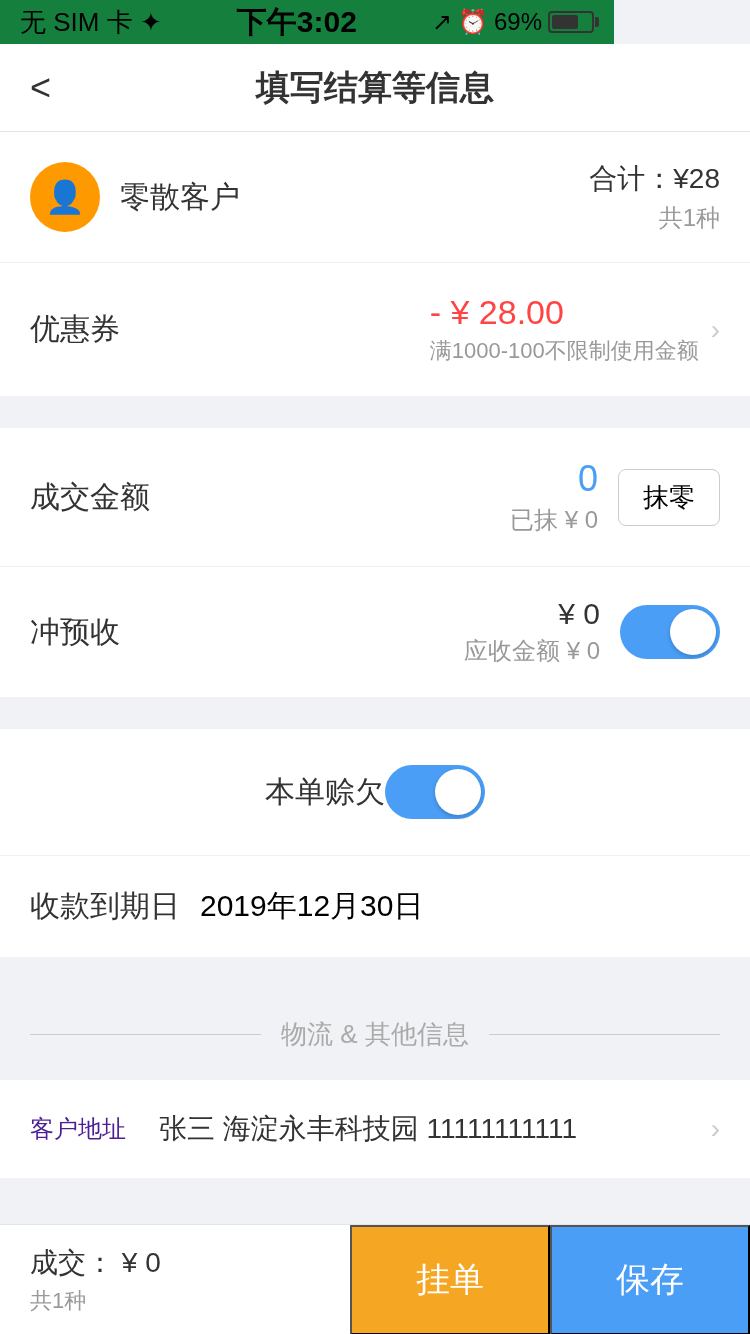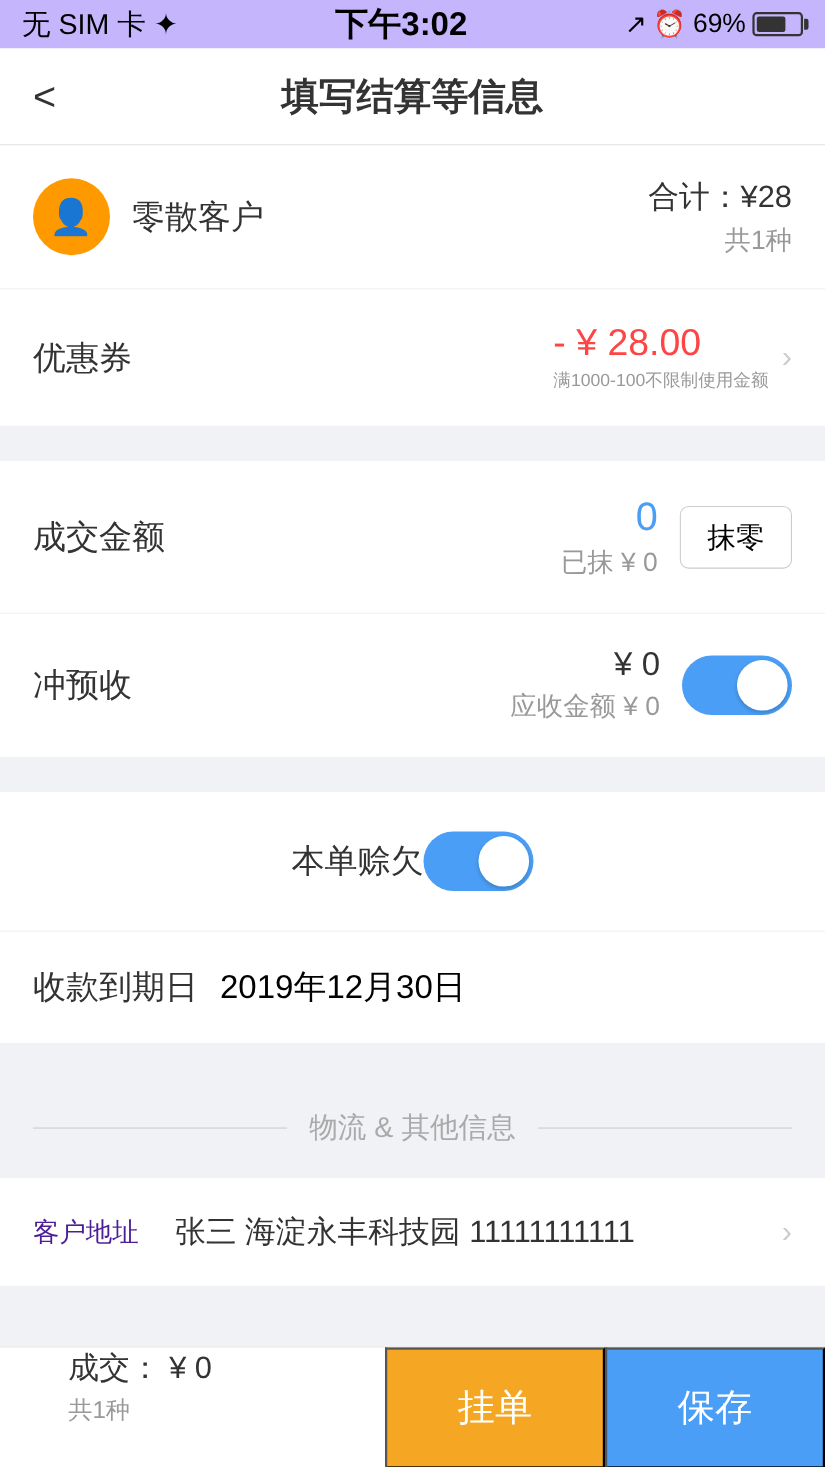--- a/index.html
+++ b/index.html
@@ -8,23 +8,23 @@
       width: 750px;
       min-height: 1334px;
       font-family: -apple-system, "PingFang SC", "Helvetica Neue", sans-serif;
       background: #f0f2f5;
       font-size: 28px;
       color: #333;
     }
 
     
     .status-bar {
-      width: 750px;
+      width: 614px;
       height: 44px;
-      background: #c4b5fd;
+      background: #15803d;
       display: flex;
       align-items: center;
       justify-content: space-between;
       padding: 0 20px;
       font-size: 26px;
       color: #000;
     }
     .status-left { display: flex; align-items: center; gap: 8px; }
     .status-center { font-weight: 600; font-size: 30px; }
     .status-right { display: flex; align-items: center; gap: 6px; font-size: 24px; }
@@ -92,21 +92,21 @@
     
     .coupon-row {
       display: flex;
       align-items: center;
       justify-content: space-between;
       padding: 30px 30px;
       border-top: 1px solid #f0f0f0;
     }
     .coupon-label { font-size: 30px; color: #333; }
     .coupon-discount { font-size: 34px; color: #f44; font-weight: 500; }
-    .coupon-desc { font-size: 16px; color: #999; margin-top: 4px; text-align: center; }
+    .coupon-desc { font-size: 22px; color: #999; margin-top: 4px; text-align: center; }
     .chevron { font-size: 28px; color: #ccc; }
 
     
     .divider { height: 16px; background: #f0f2f5; }
 
     
     .form-row {
       display: flex;
       align-items: center;
       justify-content: space-between;
@@ -178,23 +178,22 @@
     
     .content-spacer { height: 200px; background: #f0f2f5; }
 
     
     .bottom-bar {
       position: fixed;
       bottom: 0; left: 0;
       width: 750px; height: 110px;
       background: #fff;
       display: flex;
-      align-items: flex-start;
+      align-items: center;
       border-top: 1px solid #e5e5e5;
-      padding-left: 32px;
     }
     .bottom-left {
       flex: 1;
       padding: 0 30px;
       display: flex; flex-direction: column; justify-content: center;
     }
     .bottom-deal { font-size: 28px; color: #333; }
     .bottom-count { font-size: 22px; color: #999; margin-top: 4px; }
     .bottom-btn {
       width: 200px; height: 110px;

